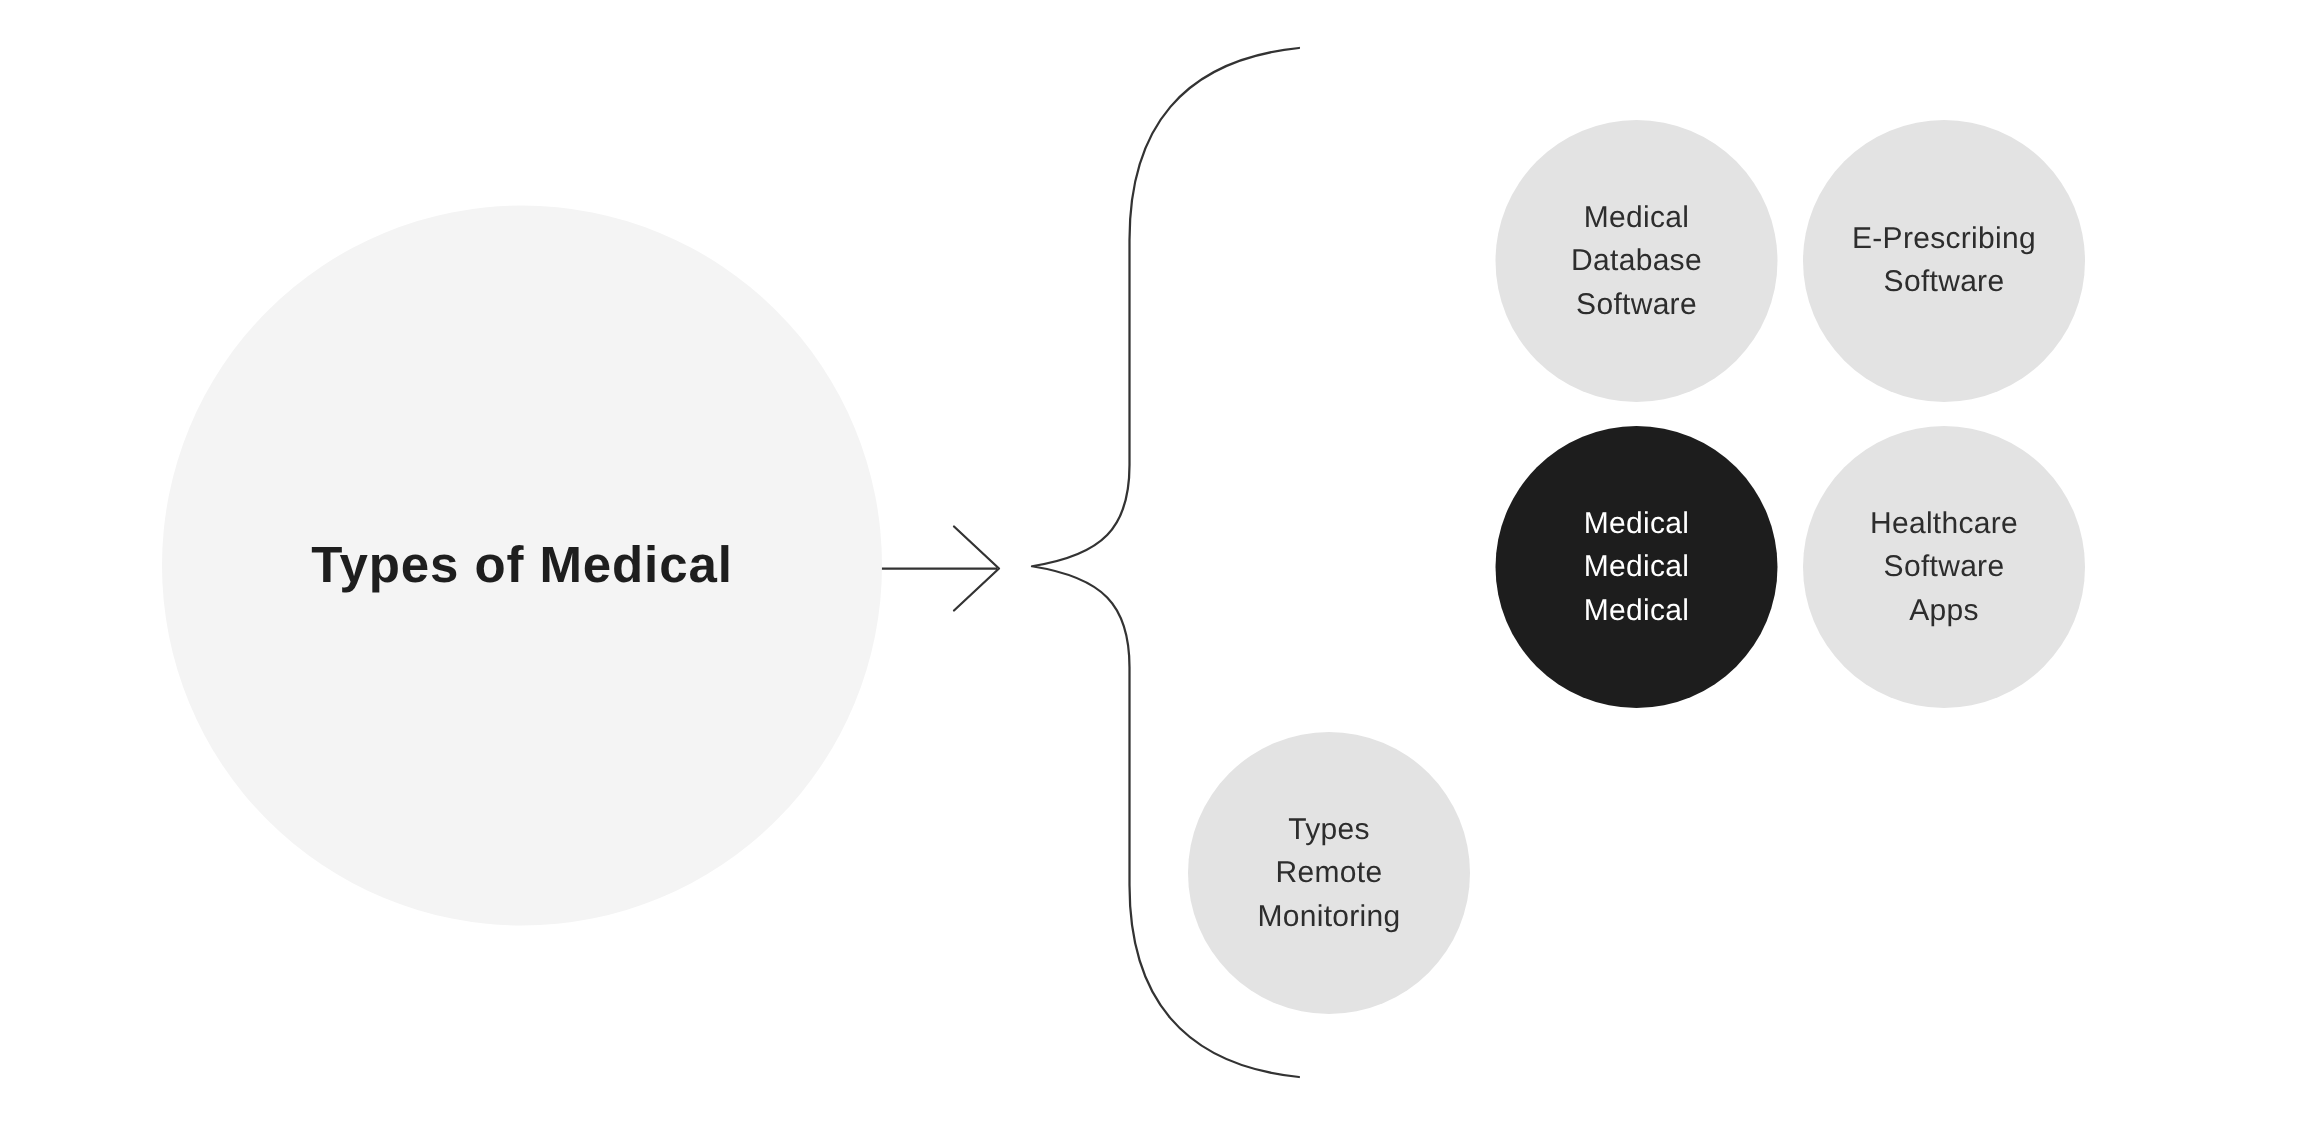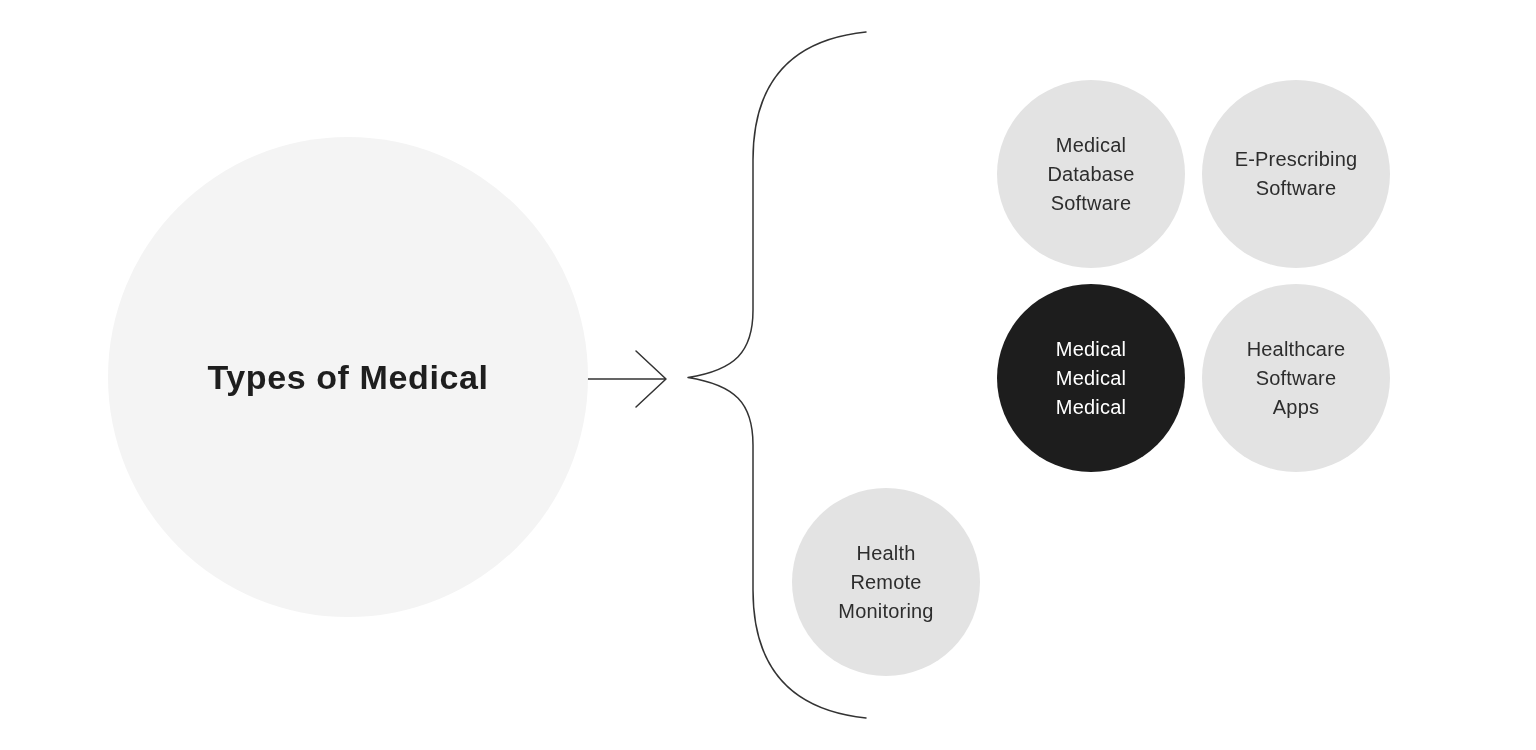--- a/index.html
+++ b/index.html
@@ -113,18 +113,18 @@
     <span class="line">Medical</span>
   </div>
 
   <div class="bubble gray pos-r2c3">
     <span class="line">Healthcare</span>
     <span class="line">Software</span>
     <span class="line">Apps</span>
   </div>
 
   <div class="bubble gray pos-r3c1">
-    <span class="line">Health</span>
+    <span class="line">Types</span>
     <span class="line">Remote</span>
     <span class="line">Monitoring</span>
   </div>
 
 </div>
 
 </body></html>

